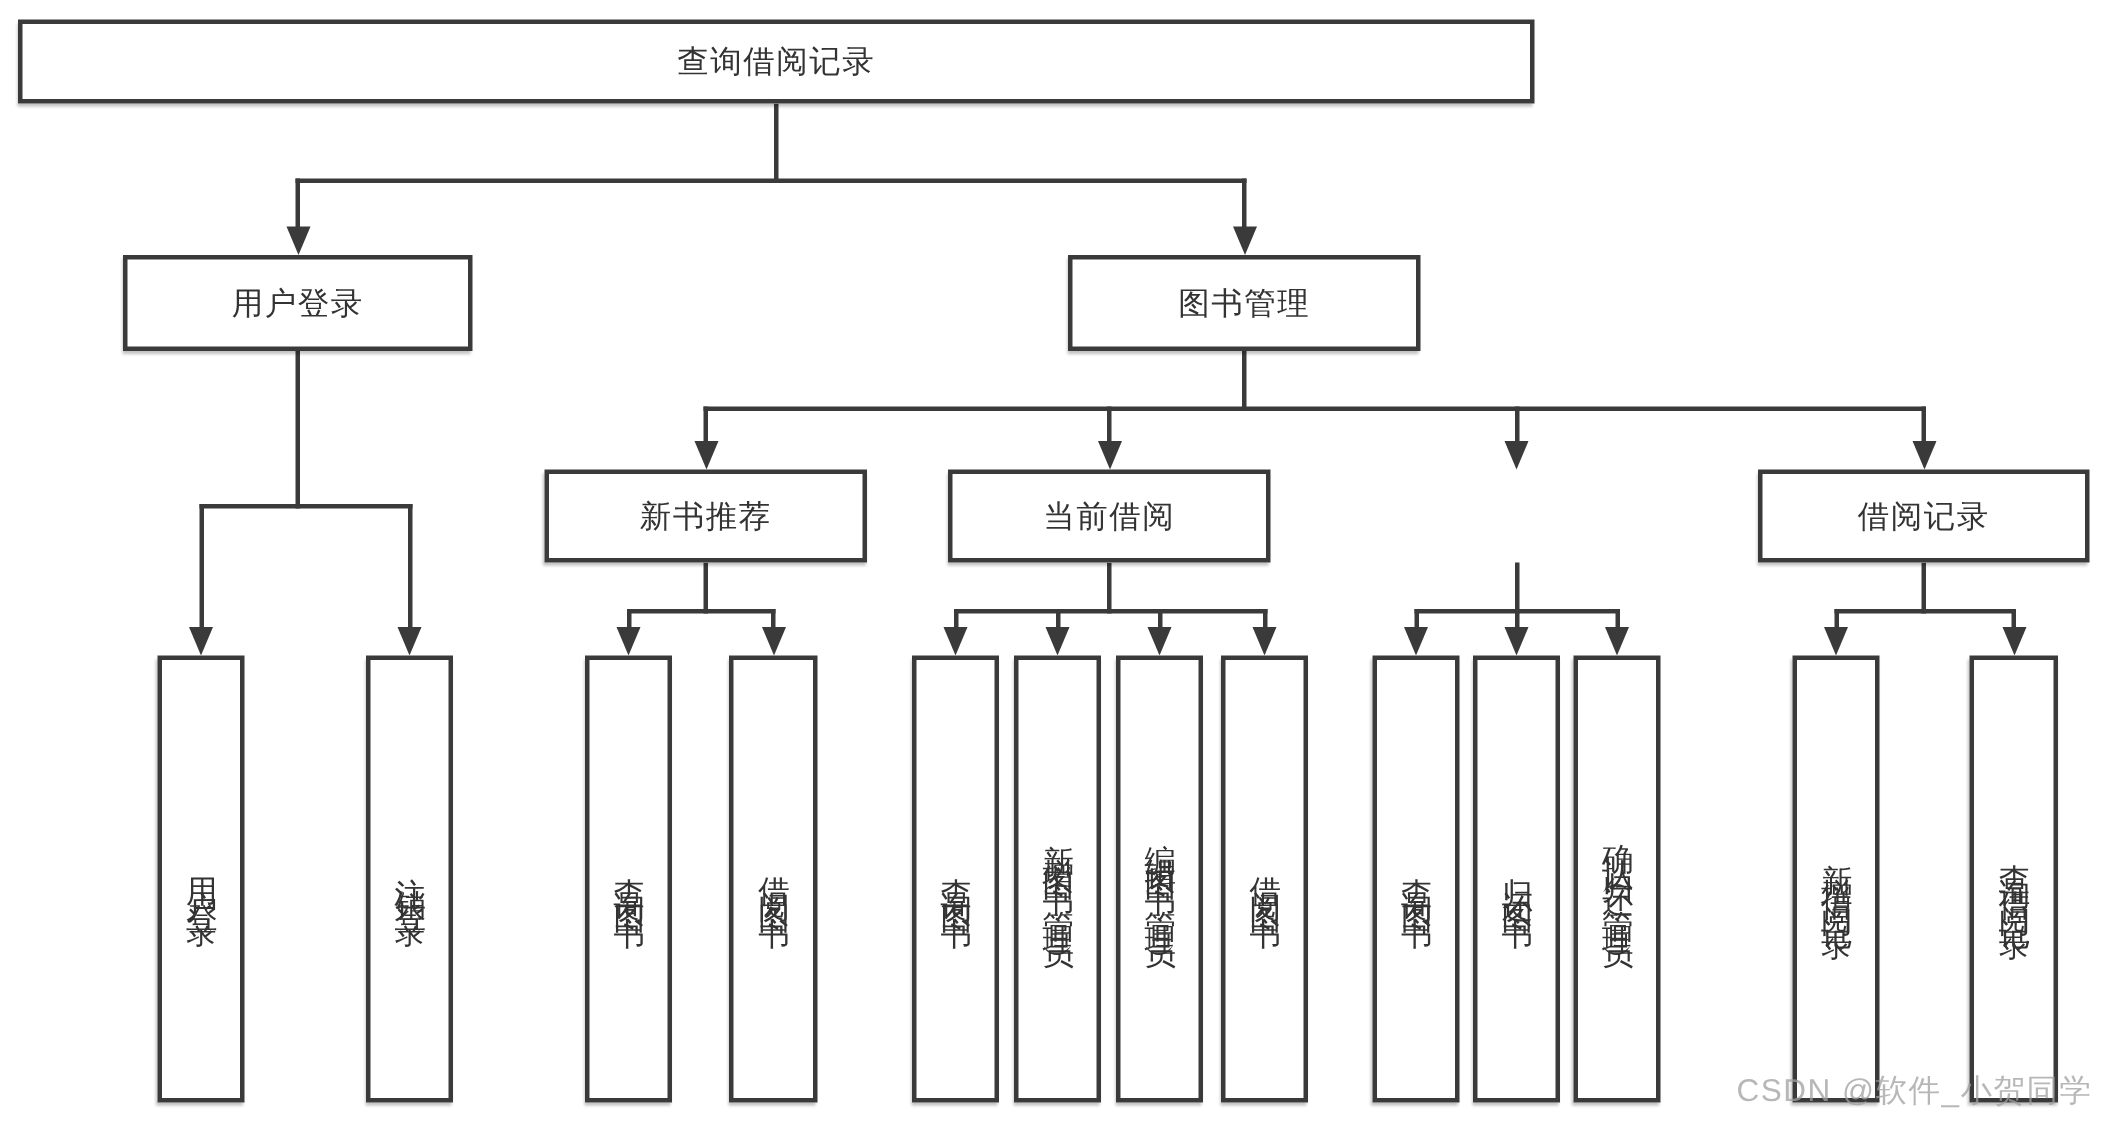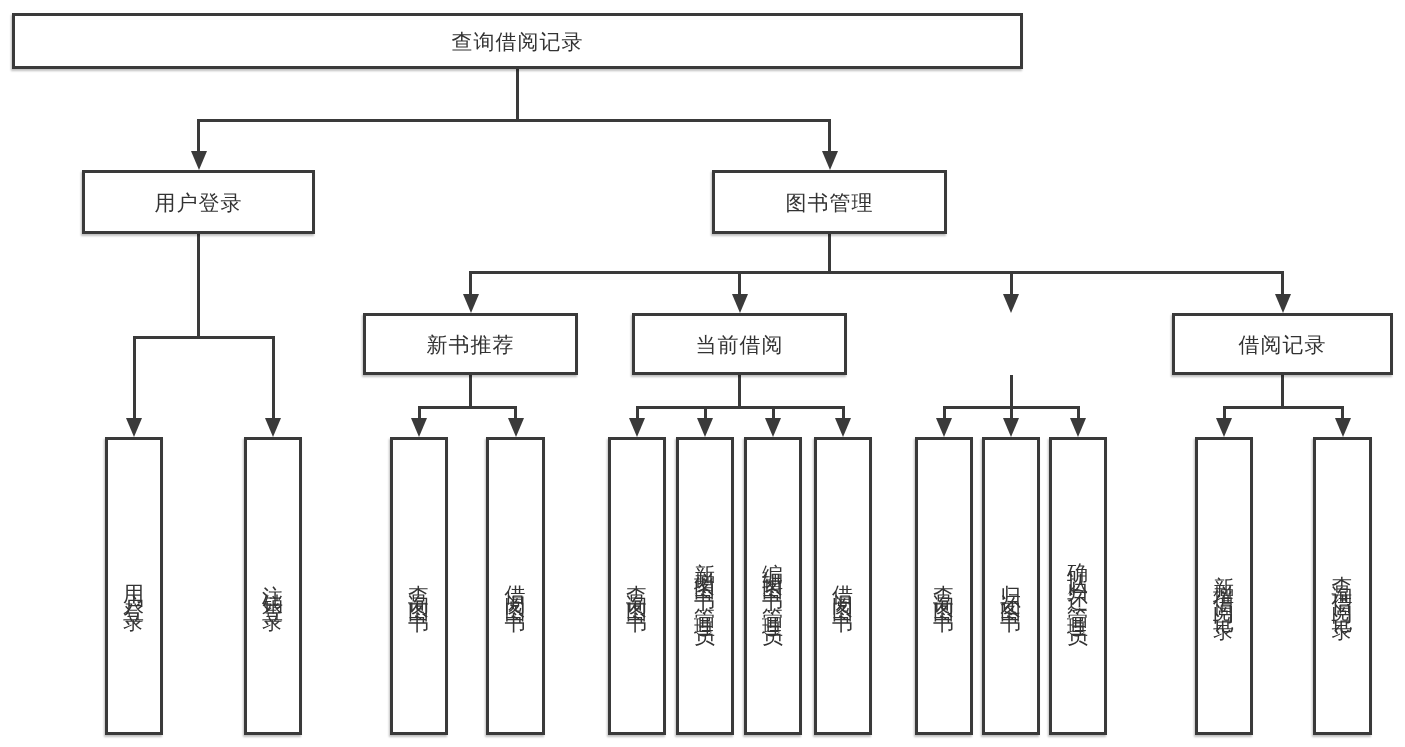--- a/index.html
+++ b/index.html
@@ -62,20 +62,21 @@
     letter-spacing: 1px;
     z-index: 5;
     opacity: 0.75;
     pointer-events: none;
   }
 </style>
 </head>
 <body>
 
 <div class="canvas" style="background: rgb(255, 255, 255);">
+  <div class="watermark" style="color: rgb(160, 160, 160);">CSDN @软件_小贺同学</div>
 <div class="node h-node" style="left: 12px; top: 13px; width: 1011px; height: 56px; border-color: rgb(58, 58, 58);">
       <span class="node-label" style="color: rgb(51, 51, 51);">查询借阅记录</span>
     </div>
     <div class="node h-node" style="left: 82px; top: 170px; width: 233px; height: 64px; border-color: rgb(58, 58, 58);">
       <span class="node-label" style="color: rgb(51, 51, 51);">用户登录</span>
     </div>
     <div class="node h-node" style="left: 363px; top: 313px; width: 215px; height: 62px; border-color: rgb(58, 58, 58);">
       <span class="node-label" style="color: rgb(51, 51, 51);">新书推荐</span>
     </div>
     <div class="node h-node" style="left: 712px; top: 170px; width: 235px; height: 64px; border-color: rgb(58, 58, 58);">

